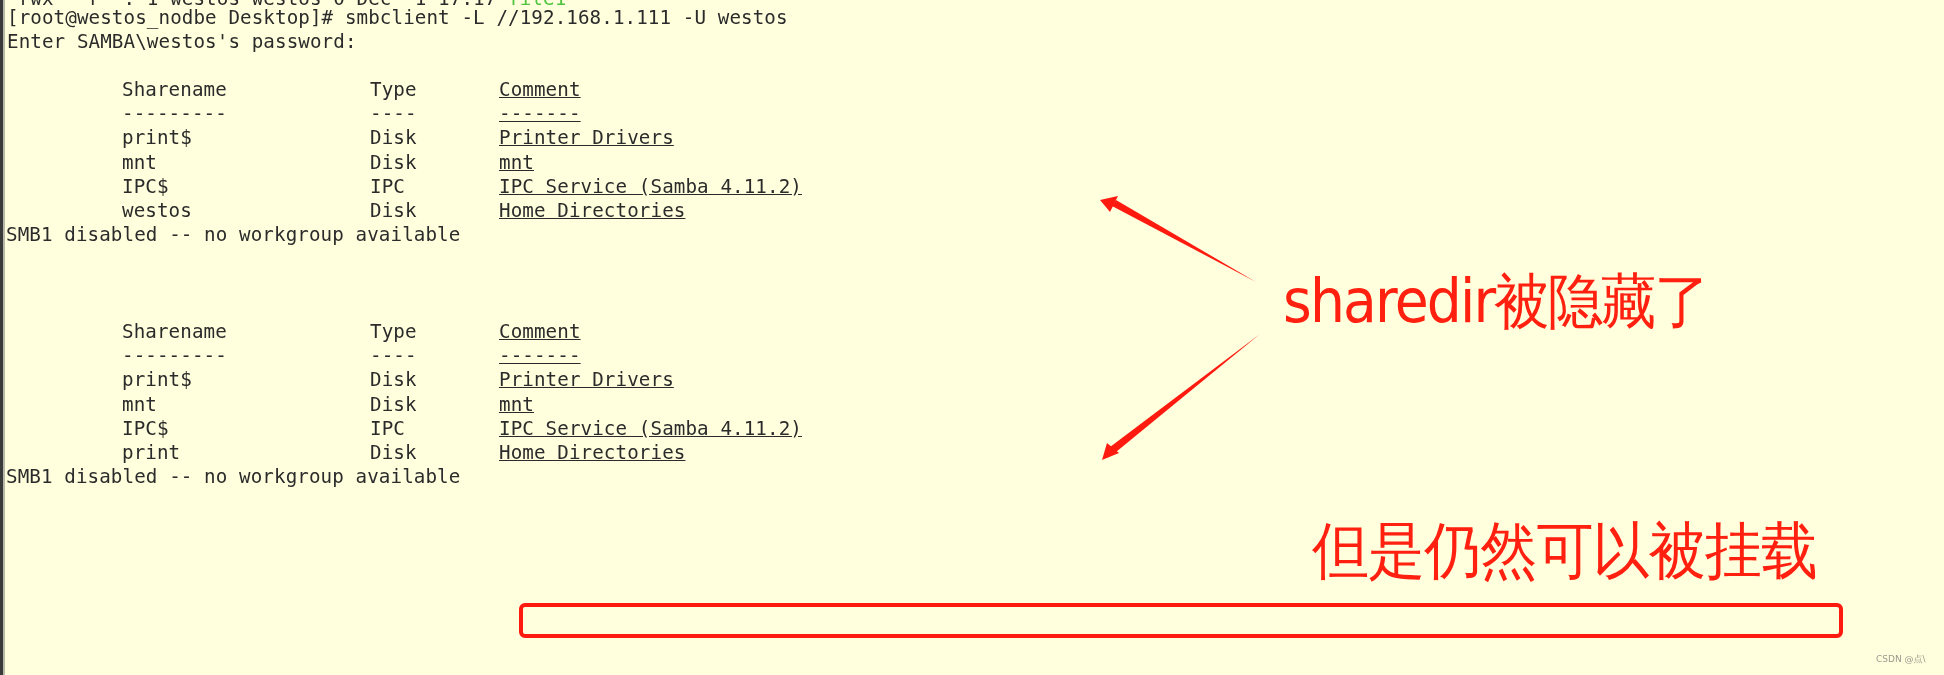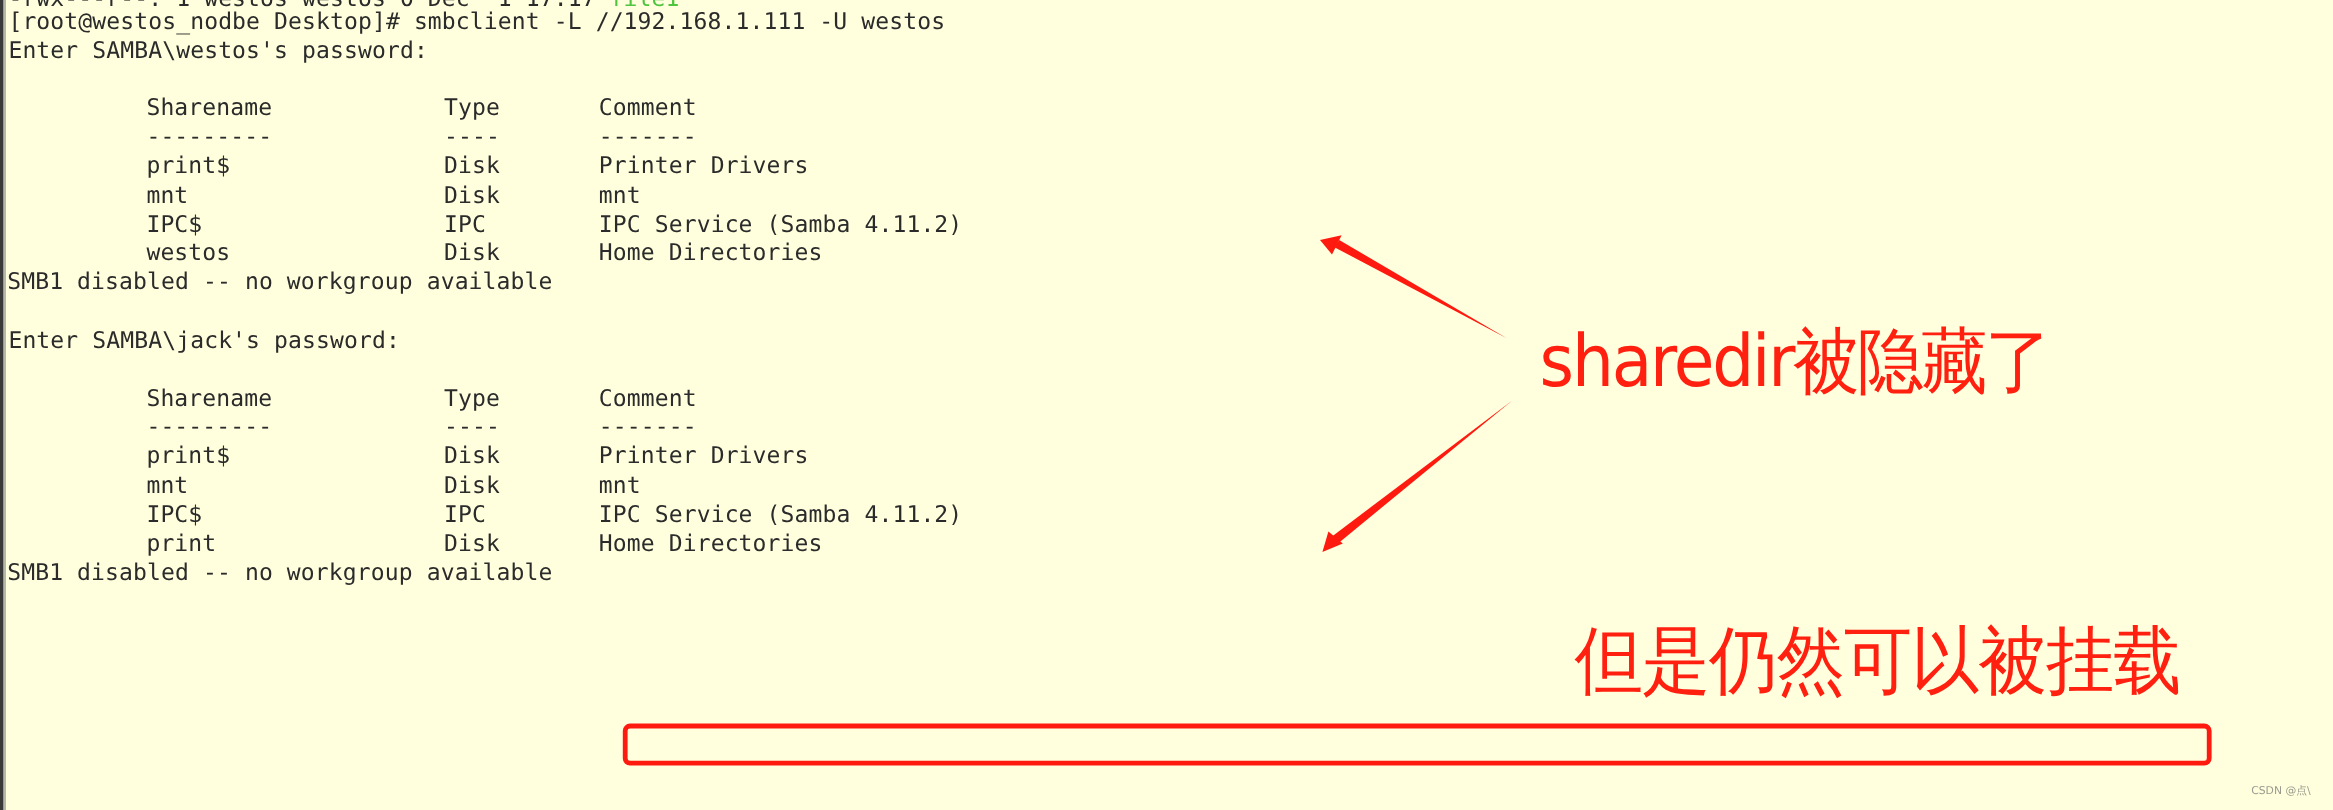--- a/index.html
+++ b/index.html
@@ -23,21 +23,21 @@
   }
   .line {
     position: absolute; left: 7px;
     height: 24px; line-height: 24px;
     font-size: 19.2px; color: #2b2b2b;
     white-space: pre; letter-spacing: 0.1px;
   }
   .cell { position: absolute; top: 0; white-space: pre; }
   .c1 { left: 115px; }
   .c2 { left: 346px; margin-left: 17px; }
-  .c3 { left: 492px; }
+  .c3 { left: 492px; text-decoration: underline; }
   .clip-top { top: -13px; }
   .green { color: #4fc43f; }
   .annot {
     position: absolute; color: #ff2010;
     font-family: "DejaVu Sans", "Liberation Sans", sans-serif;
     white-space: nowrap;
   }
   .annot-1 { left: 1283px; top: 262px; font-size: 60px; letter-spacing: -2px; transform: scaleX(0.92); transform-origin: left top; }
   .annot-2 { left: 1312px; top: 509px; font-size: 62px; letter-spacing: -1px; transform: scaleX(0.92); transform-origin: left top; }
   .hl-box {
@@ -88,21 +88,20 @@
     <span class="cell c2">IPC</span>
     <span class="cell c3">IPC Service (Samba 4.11.2)</span>
   </div>
   <div class="line" style="top:199px">
     <span class="cell c1">westos</span>
     <span class="cell c2">Disk</span>
     <span class="cell c3">Home Directories</span>
   </div>
   <div class="line" style="top:223px; left:6px">SMB1 disabled -- no workgroup available</div>
 
-  <div class="line" style="top:272px">Enter SAMBA\jack's password:</div>
 
   <div class="line" style="top:320px">
     <span class="cell c1">Sharename</span>
     <span class="cell c2">Type</span>
     <span class="cell c3">Comment</span>
   </div>
   <div class="line" style="top:344px">
     <span class="cell c1">---------</span>
     <span class="cell c2">----</span>
     <span class="cell c3">-------</span>

